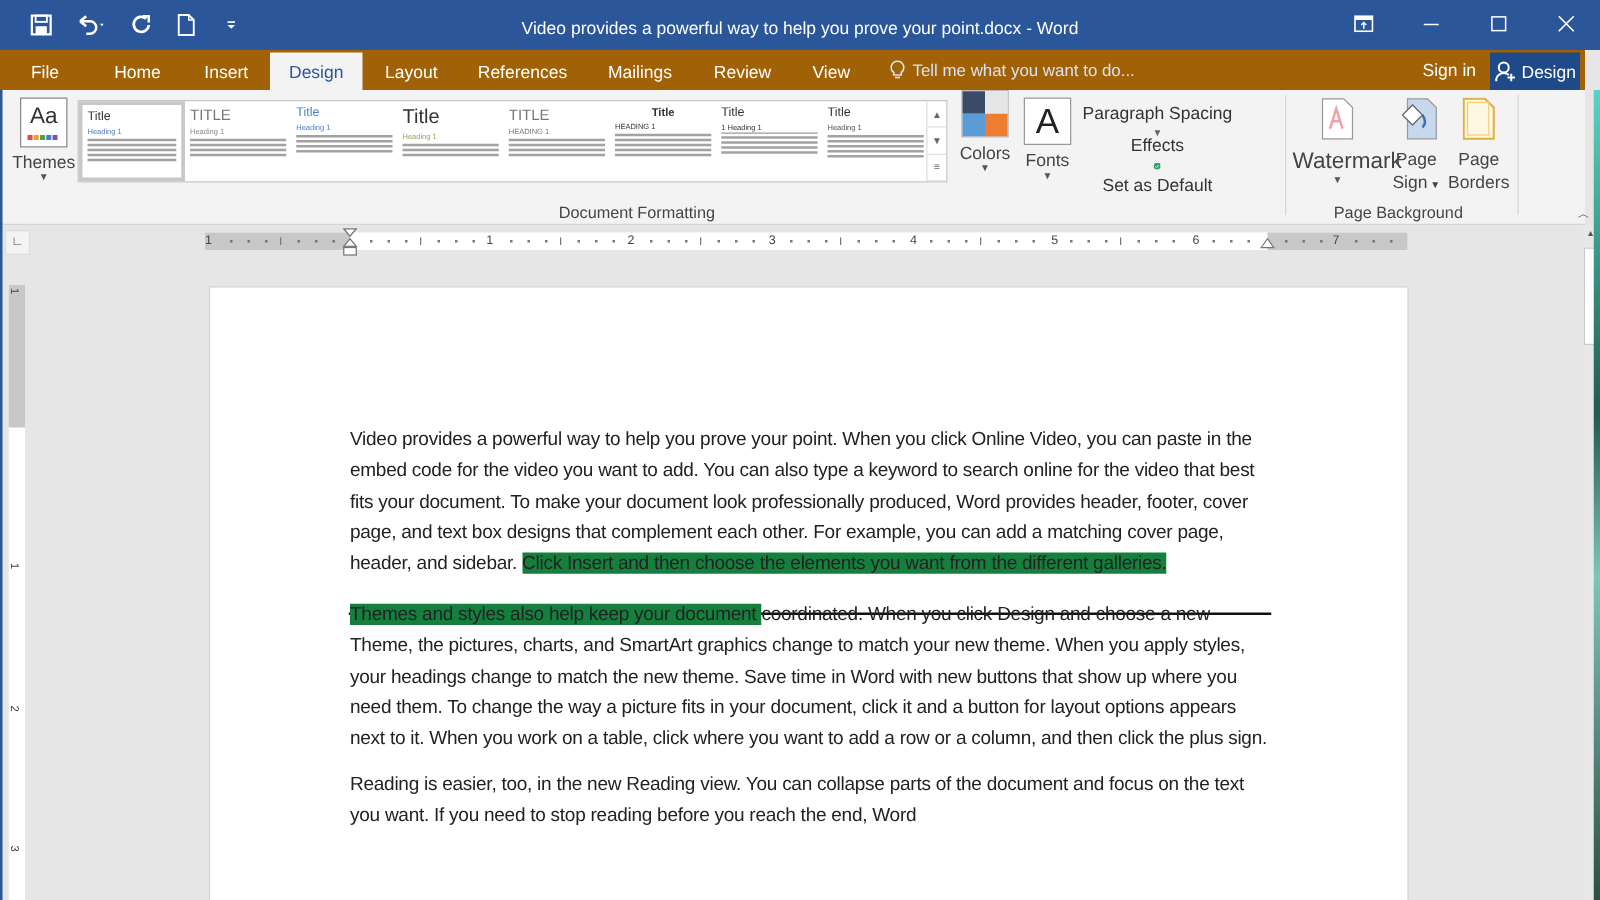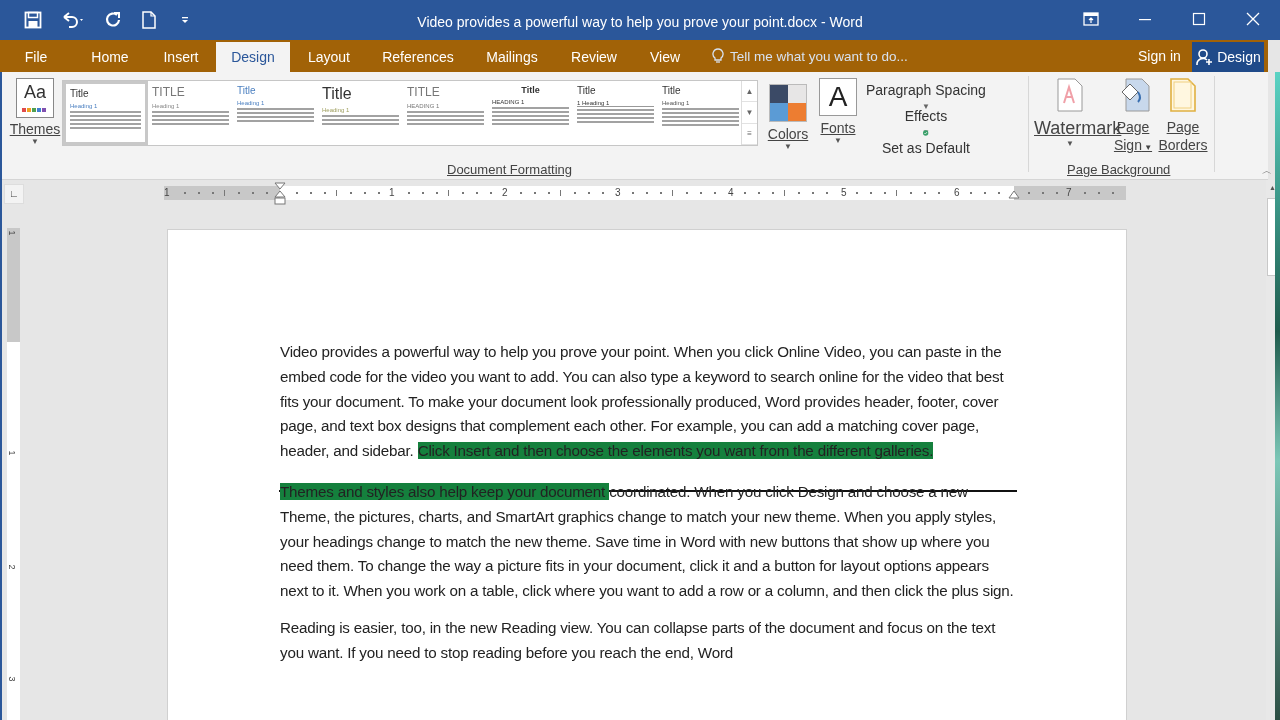--- a/index.html
+++ b/index.html
@@ -10,33 +10,33 @@
   .title-text { position: absolute; left: 0; right: 0; top: 14px; text-align: center; font-size: 14px; color: #fff; }
   .winctl { position: absolute; right: 0; top: 0; height: 38px; display: flex; }
   .winctl .btn { width: 54px; height: 38px; display: flex; align-items: center; justify-content: center; color: #fff; }
   .tabsbar { position: absolute; left: 0; top: 40px; width: 1268px; height: 32px; background: #a16207; }
   .tab { position: absolute; top: 2px; height: 30px; line-height: 30px; font-size: 14px; color: #fff; text-align: center; }
   .tab.active { background: #f3f3f3; color: #2b579a; }
   .tellme { position: absolute; left: 712px; top: 8px; font-size: 13.5px; color: #d8e2f0; display: flex; align-items: center; gap: 6px; }
   .signin { position: absolute; left: 1138px; top: 8px; font-size: 14px; color: #fff; }
   .share { position: absolute; left: 1192px; top: 2px; width: 72px; height: 30px; background: #1f4a89; color: #fff; font-size: 14px; display: flex; align-items: center; justify-content: center; gap: 4px; }
   .ribbon { position: absolute; left: 0; top: 72px; width: 1268px; height: 108px; background: #f3f3f3; border-bottom: 1px solid #d5d5d5; }
-  .rlabel { font-size: 13px; color: #444; text-decoration: underline; }
+  .rlabel { font-size: 13px; color: #444; }
   .themes { position: absolute; left: 8px; top: 6px; width: 54px; text-align: center; }
   .themes .img { width: 38px; height: 40px; margin: 0 auto; border: 1px solid #888; background: #fff; position: relative; }
   .gallery { position: absolute; left: 62px; top: 8px; width: 696px; height: 66px; border: 1px solid #c6c6c6; background: #fff; display: flex; }
   .gitem { width: 85px; height: 64px; padding: 4px 4px; overflow: hidden; position: relative; }
   .gitem.sel { border: 3px solid #c8c8c8; }
   .gt { font-size: 10px; color: #333; }
   .gh { font-size: 6px; color: #4a7fc0; margin-top: 4px; }
   .gl { height: 2px; background: #555; margin-top: 2px; opacity: .55; }
   .gscroll { position: absolute; right: 0; top: 0; width: 16px; height: 64px; border-left: 1px solid #ddd; display: flex; flex-direction: column; }
   .gscroll div { flex: 1; display: flex; align-items: center; justify-content: center; font-size: 8px; color: #666; border-bottom: 1px solid #e2e2e2; }
   .docformat-label { position: absolute; left: 447px; top: 90px; }
-  .colors { position: absolute; left: 766px; top: 12px; width: 44px; text-align: center; }
+  .colors { position: absolute; left: 766px; top: 0; width: 44px; text-align: center; }
   .colors .sw { width: 38px; height: 38px; margin: 0 auto; display: grid; grid-template-columns: 1fr 1fr; grid-template-rows: 1fr 1fr; border: 1px solid #bbb; }
   .fonts { position: absolute; left: 816px; top: 6px; width: 44px; text-align: center; }
   .fonts .a { width: 38px; height: 38px; margin: 0 auto; border: 1px solid #999; background: #fff; font-size: 28px; line-height: 36px; color: #222; }
   .smallbtns { position: absolute; left: 866px; top: 6px; }
   .sbtn { display: flex; align-items: center; gap: 4px; height: 26px; font-size: 14px; color: #333; flex-direction: column; }
   .sep { position: absolute; top: 4px; width: 1px; height: 96px; background: #d7d7d7; }
   .pgbtn { position: absolute; top: 6px; text-align: center; }
   .pgbtn .img { width: 26px; height: 34px; margin: 0 auto 6px; position: relative; }
   .pgbg-label { position: absolute; left: 1067px; top: 90px; }
   .collapse { position: absolute; left: 1262px; top: 92px; font-size: 10px; color: #555; }

